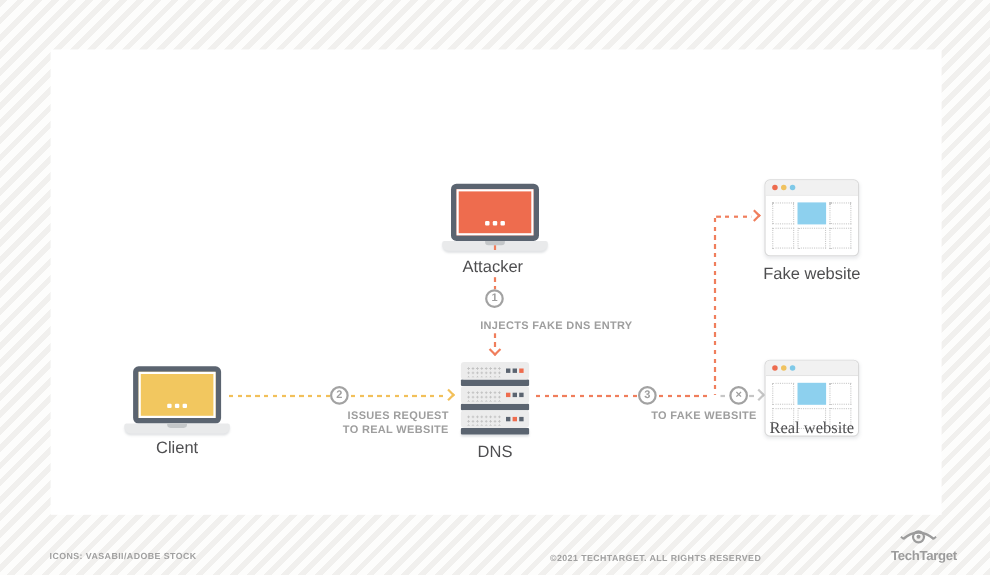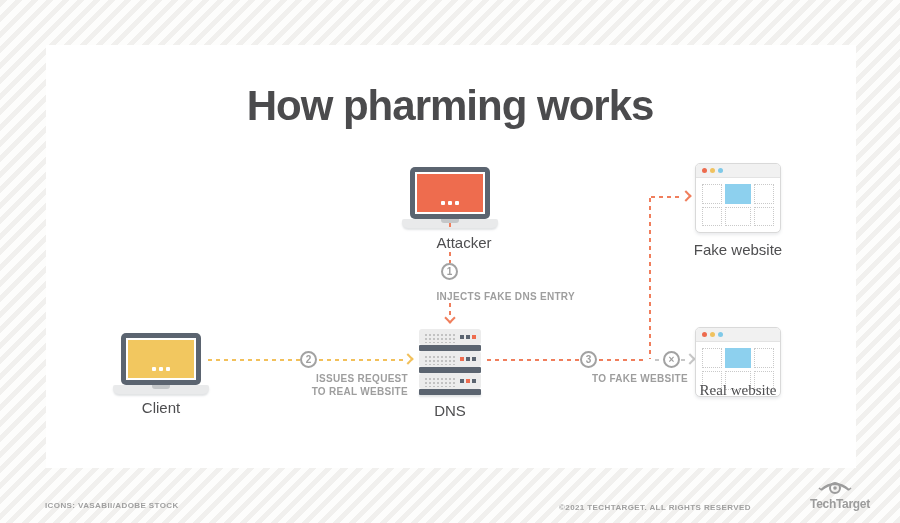--- a/index.html
+++ b/index.html
@@ -74,46 +74,45 @@
   .br-dot { width:5px; height:5px; border-radius:50%; }
   .br-dot-r { background:#ed6b4e; } .br-dot-y { background:#f0c25f; } .br-dot-b { background:#7fc9e8; }
   .br-content { display:grid; grid-template-columns:1fr 1.3fr 1fr; grid-template-rows:1fr 1fr;
                 gap:3px; padding:6px; height:54px; }
   .br-cell { border:1px dotted #c9c9c9; }
   .br-cell-blue { background:#8dd0ee; border:none; }
 
   
   .credits { position:absolute; left:45px; top:501px; font-size:8px; font-weight:bold;
              color:#a0a0a0; letter-spacing:.4px; }
-  .copyright { position:absolute; left:500px; top:503px; width:310px; text-align:center;
+  .copyright { position:absolute; left:500px; top:503px; width:310px; text-align:left;
                font-size:8px; font-weight:bold; color:#a0a0a0; letter-spacing:.4px; }
   .brand { position:absolute; left:810px; top:477px; width:50px; text-align:center; }
   .brand-text { font-size:12px; font-weight:bold; color:#9c9c9c; letter-spacing:-.3px; margin-top:-2px; }
 </style>
 </head>
 <body>
 
 <div id="stage">
   <div class="card"></div>
 
-  <h1 class="title">How pharming works</h1>
 
   <div class="laptop" style="left:402px; top:167px;">
     <div class="lt-screen">
       <div class="lt-display screen-orange">
         <span class="lt-dot"></span>
         <span class="lt-dot"></span>
         <span class="lt-dot"></span>
       </div>
     </div>
     <div class="lt-base">
       <div class="lt-notch"></div>
     </div>
   </div>
-  <div class="nodelabel" style="left:414px; top:234px; width:100px;">Attacker</div>
+  <div class="nodelabel" style="left:398px; top:234px; width:100px;">Attacker</div>
 
   <div class="dash-v dash-orange-v" style="left:449px; top:223px; height:7px;"></div>
   <div class="dash-v dash-orange-v" style="left:449px; top:252px; height:11px;"></div>
   <div class="stepnum" style="left:441px; top:263px;">
     <span>1</span>
   </div>
   <div class="steplabel" style="left:325px; top:290px; width:250px;">
     <span>INJECTS FAKE DNS ENTRY</span>
   </div>
   <div class="dash-v dash-orange-v" style="left:449px; top:303px; height:14px;"></div>

